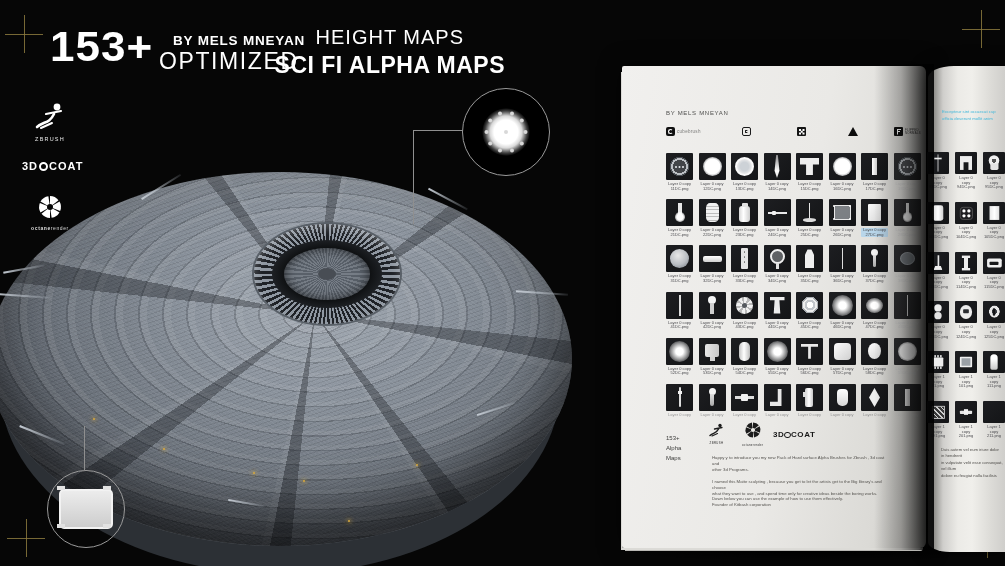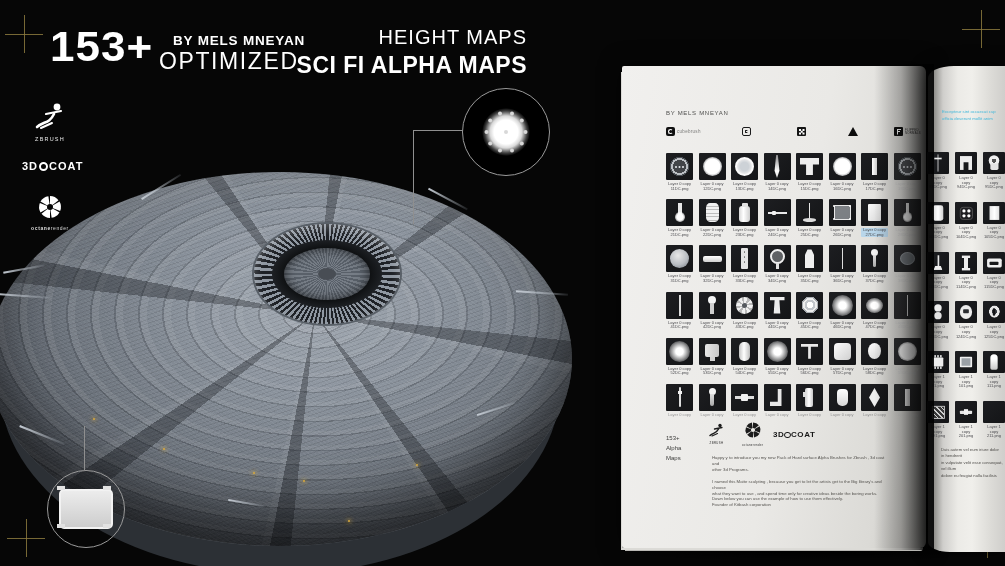--- a/index.html
+++ b/index.html
@@ -10,21 +10,21 @@
   
   .reg{position:absolute;width:0;height:0;}
   .reg::before,.reg::after{content:"";position:absolute;background:#8c7a3e;opacity:.85;}
   .reg::before{left:-19px;top:0;width:38px;height:1px;}
   .reg::after{left:0;top:-19px;width:1px;height:38px;}
 
   
   #count153{left:50px;top:22px;font-size:44px;font-weight:800;letter-spacing:1px;transform:scaleY(.95);}
   #byline-top{left:173px;top:33px;font-size:13.5px;font-weight:600;letter-spacing:.8px;}
   #optimized{left:159px;top:48px;font-size:23px;font-weight:400;letter-spacing:1.6px;}
-  #right-title{right:478px;top:26px;text-align:right;}
+  #right-title{right:500px;top:26px;text-align:center;}
   #height-maps{font-size:20px;font-weight:400;letter-spacing:1px;}
   #scifi-title{font-size:23px;font-weight:800;letter-spacing:.5px;transform:scaleY(1.05);transform-origin:right top;margin-top:2px;}
 
   
   .sw{position:absolute;text-align:center;}
   .sw-label{font-size:5.5px;letter-spacing:1.2px;color:#e8e8e8;margin-top:2px;}
   .sw-label-sm{font-size:5px;letter-spacing:.6px;color:#ddd;margin-top:1px;}
   #coat-word{left:22px;top:160px;font-size:11px;font-weight:800;letter-spacing:1px;}
   .coat-dot{display:inline-block;width:9px;height:9px;border:2px solid #fff;border-radius:50%;vertical-align:-1px;margin:0 1px;box-sizing:border-box;}
 

